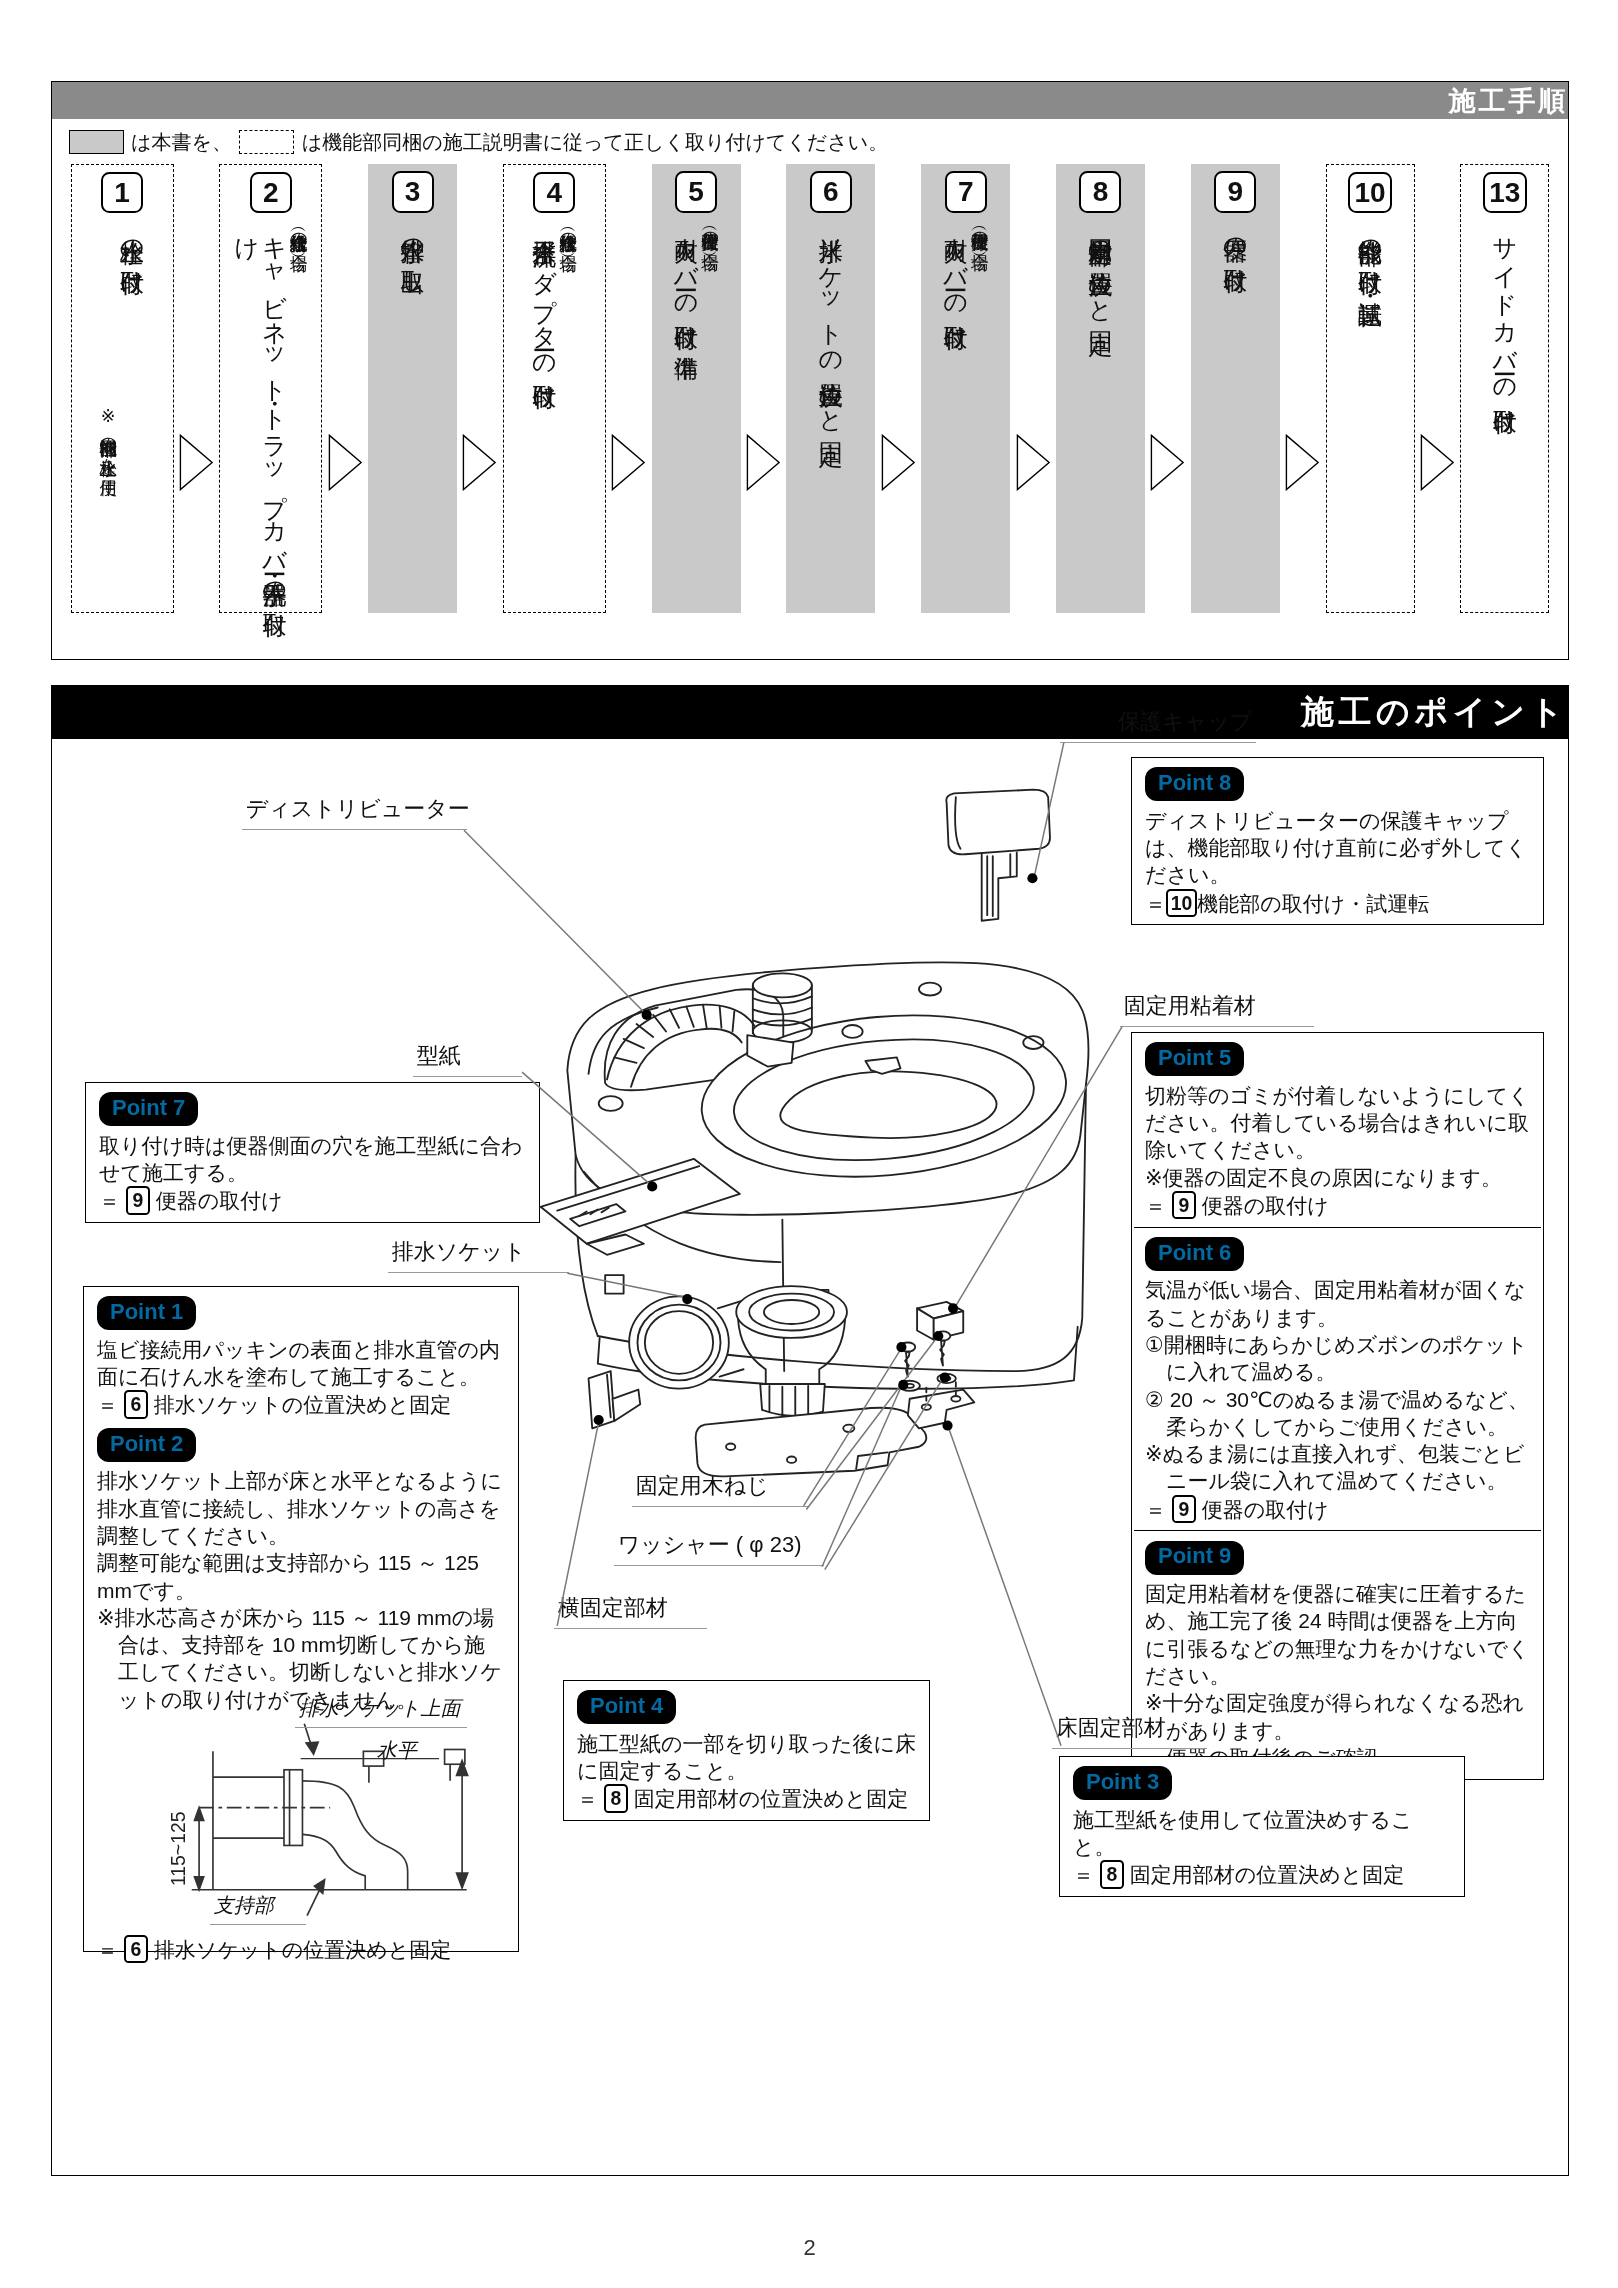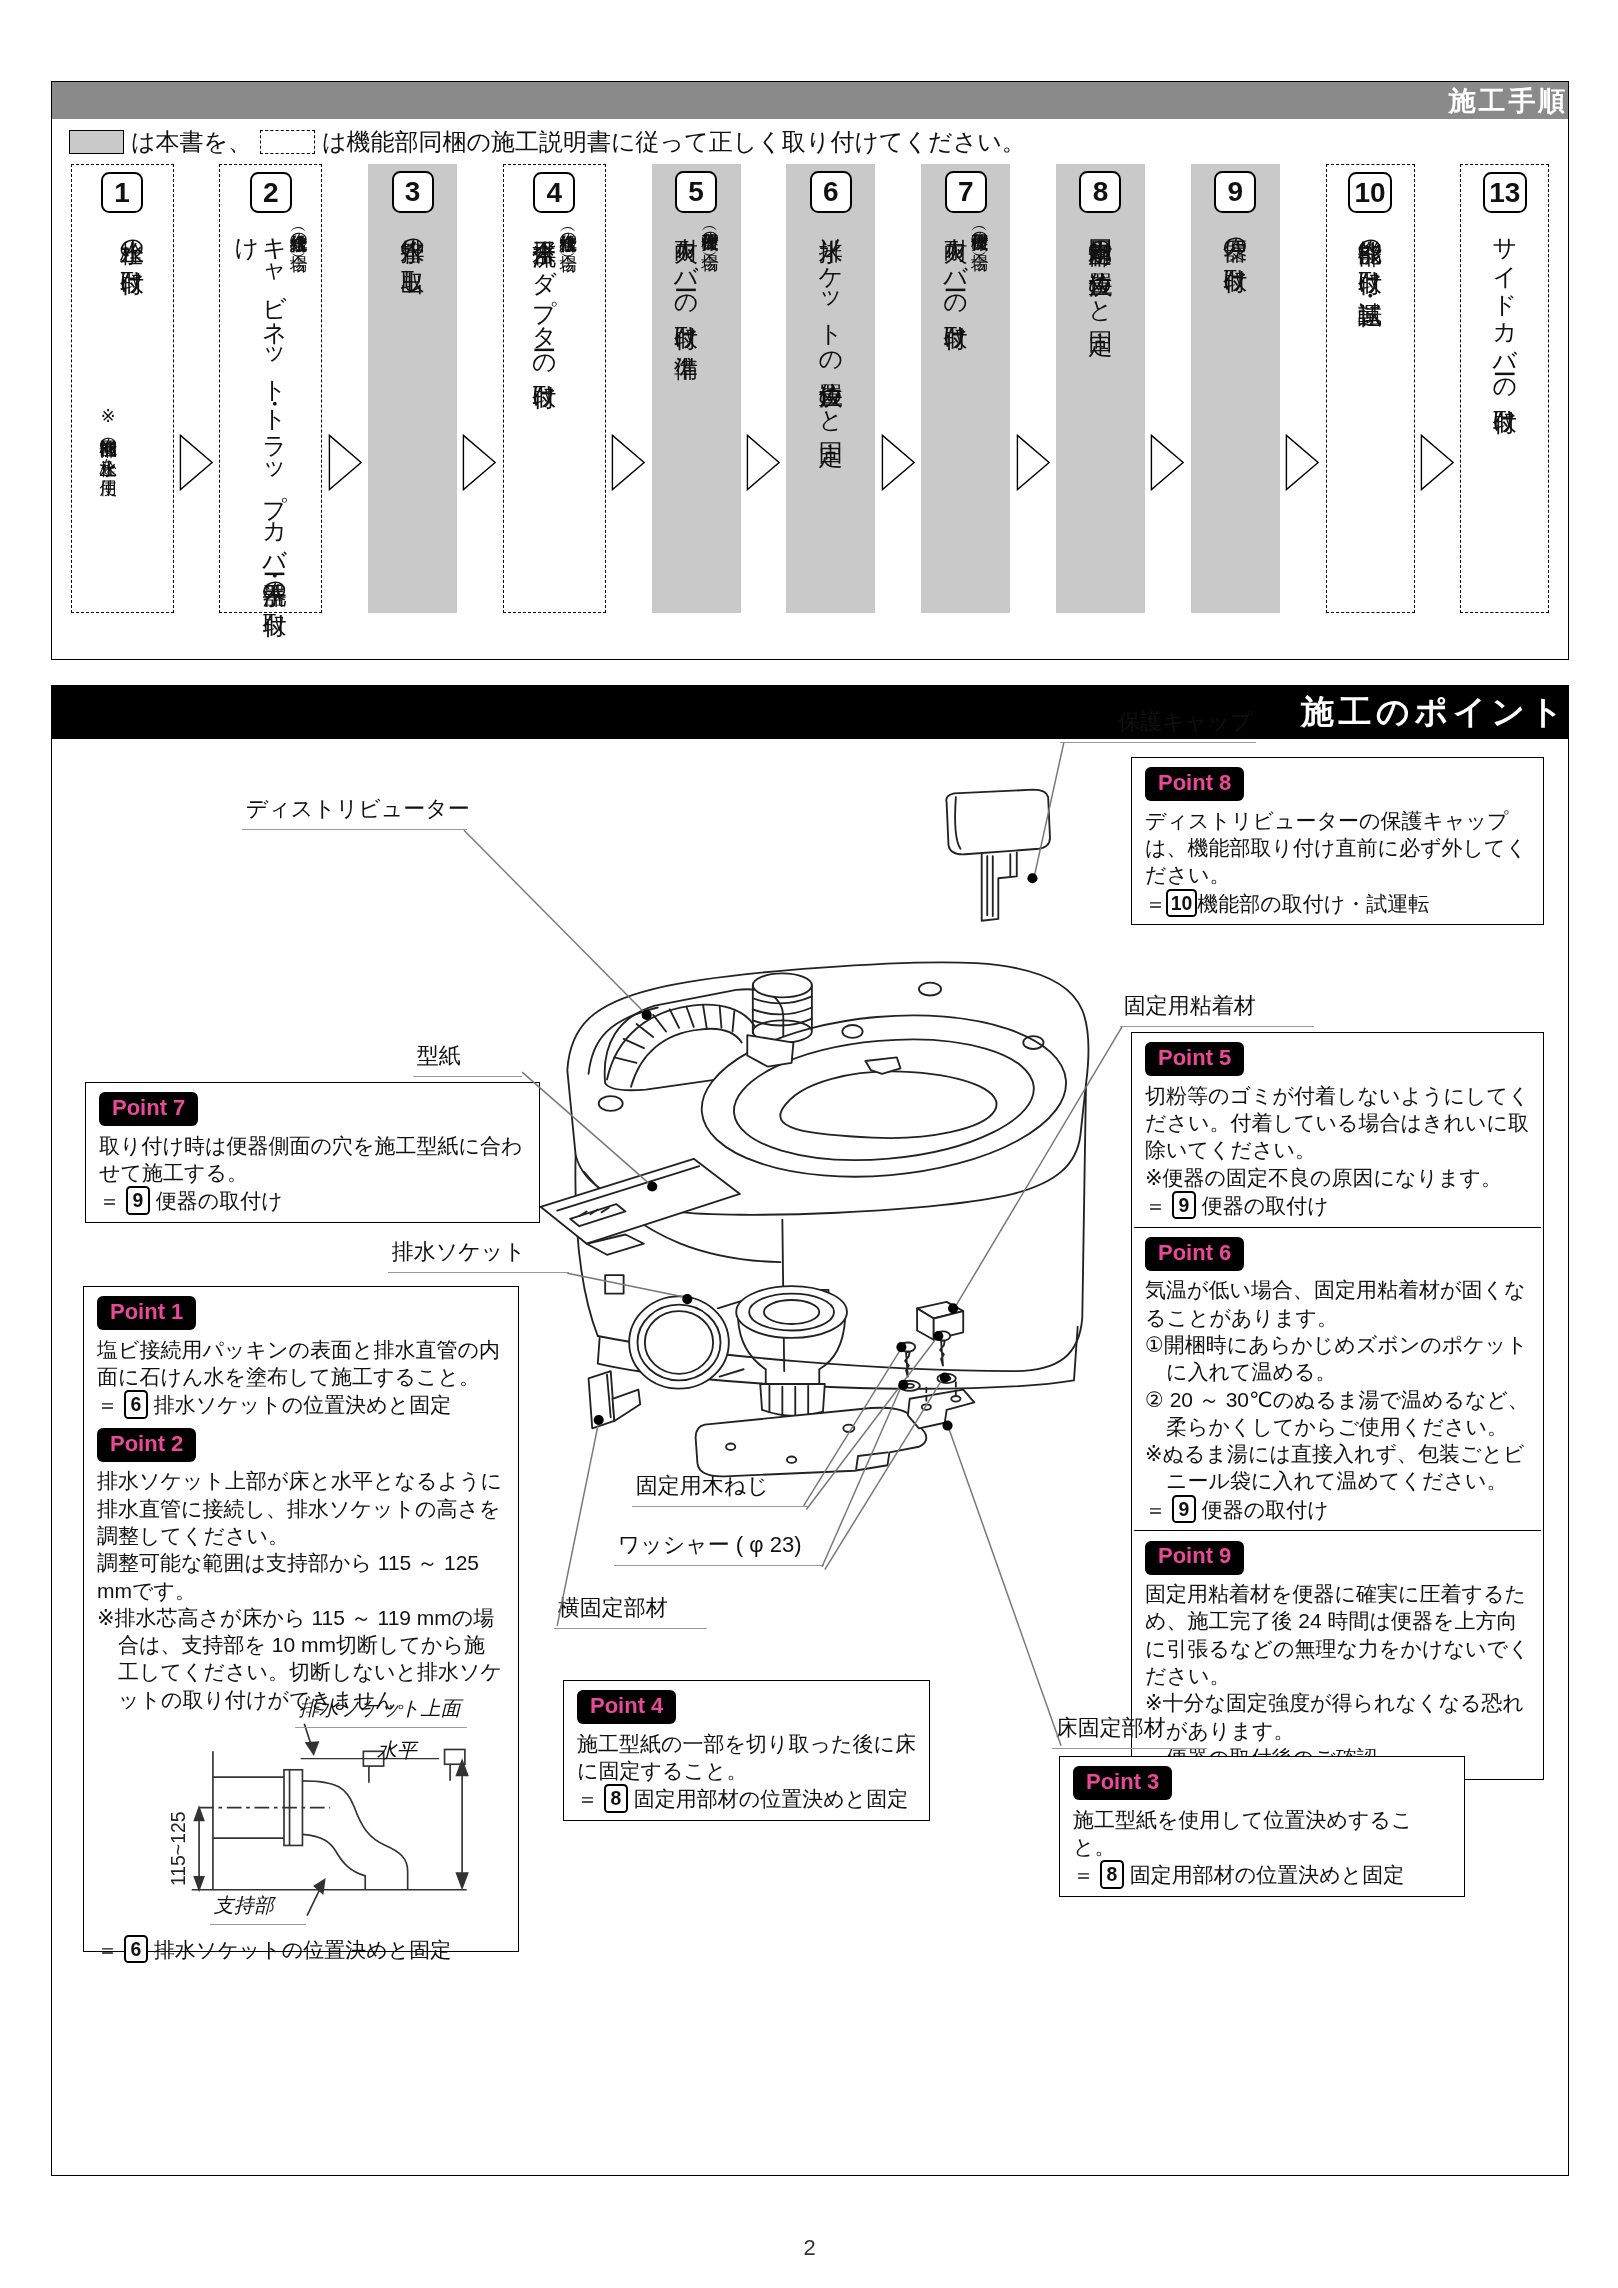--- a/index.html
+++ b/index.html
@@ -5,21 +5,21 @@
   * { margin:0; padding:0; box-sizing:border-box; }
   html,body { background:#fff; }
   body { width:1619px; height:2289px; font-family:"Liberation Sans","DejaVu Sans",sans-serif; color:#111; }
   .page { position:relative; width:1619px; height:2289px; overflow:hidden; background:#fff; }
 
   
   .sec1 { position:absolute; left:51px; top:81px; width:1518px; height:579px; border:1.8px solid #000; background:#fff; }
   .sec-bar { height:37px; display:flex; align-items:center; justify-content:flex-end; }
   .sec1 .sec-bar { background:#8a8a8a; }
   .sec-bar .bar-title { color:#fff; font-weight:bold; font-size:27px; letter-spacing:2.8px; }
-  .legend { display:flex; align-items:center; gap:7.4px; padding:7.4px 16.6px 1.8px 16.6px; font-size:24px; height:41px; }
+  .legend { display:flex; align-items:center; gap:7.4px; padding:7.4px 16.6px 1.8px 16.6px; font-size:20px; height:41px; }
   .sw { width:55px; height:24px; flex:none; }
   .sw-gray { background:#c9c9c9; border:1.8px solid #000; }
   .sw-dash { background:#fff; border:1.8px dashed #000; }
   .steps { display:flex; justify-content:space-between; align-items:flex-start; padding:3.7px 18.5px 0 18.5px; }
   .step { height:449px; display:flex; flex-direction:column; align-items:center; padding-top:7.4px; flex:none; }
   .step.gray { background:#c9c9c9; }
   .step.dashed { border:1.8px dashed #000; background:#fff; }
   .w1 { width:103px; } .w0 { width:89px; }
   .badge { min-width:42px; height:42px; border:2.8px solid #000; border-radius:8.3px; background:#fff;
            font-size:28px; font-weight:bold; display:flex; align-items:center; justify-content:center; padding:0 4.6px; }
@@ -28,22 +28,22 @@
   .vtext .paren { font-size:17.5px; letter-spacing:0; line-height:1.15; }
   .vtext .note  { font-size:17.5px; letter-spacing:0; margin-top:185px; line-height:1.15; }
   .arr { align-self:center; flex:none; margin-top:148px; }
 
   
   .sec2 { position:absolute; left:51px; top:685px; width:1518px; height:1491px; border:1.8px solid #000; background:#fff; }
   .sec2 .sec-bar { height:53px; background:#000; }
   .sec2 .bar-title { font-size:33px; letter-spacing:4.6px; }
 
   .pbox { position:absolute; border:1.8px solid #000; background:#fff; padding:7.4px 13px; font-size:21px; line-height:1.3; z-index:2; }
-  .pbadge { display:inline-block; background:#000; color:#ec4899; font-weight:bold; font-size:22px;
-            border-radius:6px; padding:1.8px 13px 3.7px 13px; margin:1.8px 0 5.5px 0; }
+  .pbadge { display:inline-block; background:#000; color:#0369a1; font-weight:bold; font-size:22px;
+            border-radius:12px; padding:1.8px 13px 3.7px 13px; margin:1.8px 0 5.5px 0; }
   .numbox { display:inline-block; border:2.8px solid #000; border-radius:4.6px; min-width:24px; padding:0 2.8px;
             text-align:center; font-weight:bold; font-size:19.4px; line-height:1.25; vertical-align:0.9px; background:#fff; }
   .hang { padding-left:1em; text-indent:-1em; }
   .pdiv { border-top:1.8px solid #000; margin:7.4px -11px; }
   .pblock + .pblock { margin-top:7.4px; }
   .spacer { height:222px; }
 
   .lbl { position:absolute; font-size:22px; white-space:nowrap; border-bottom:1.8px solid #999; padding:0 3.7px 4.6px 3.7px; z-index:3; }
   .lbl-s { font-size:20px; border-bottom:1.8px solid #999;font-style:italic; }
   .nolin { border-bottom:none; }

